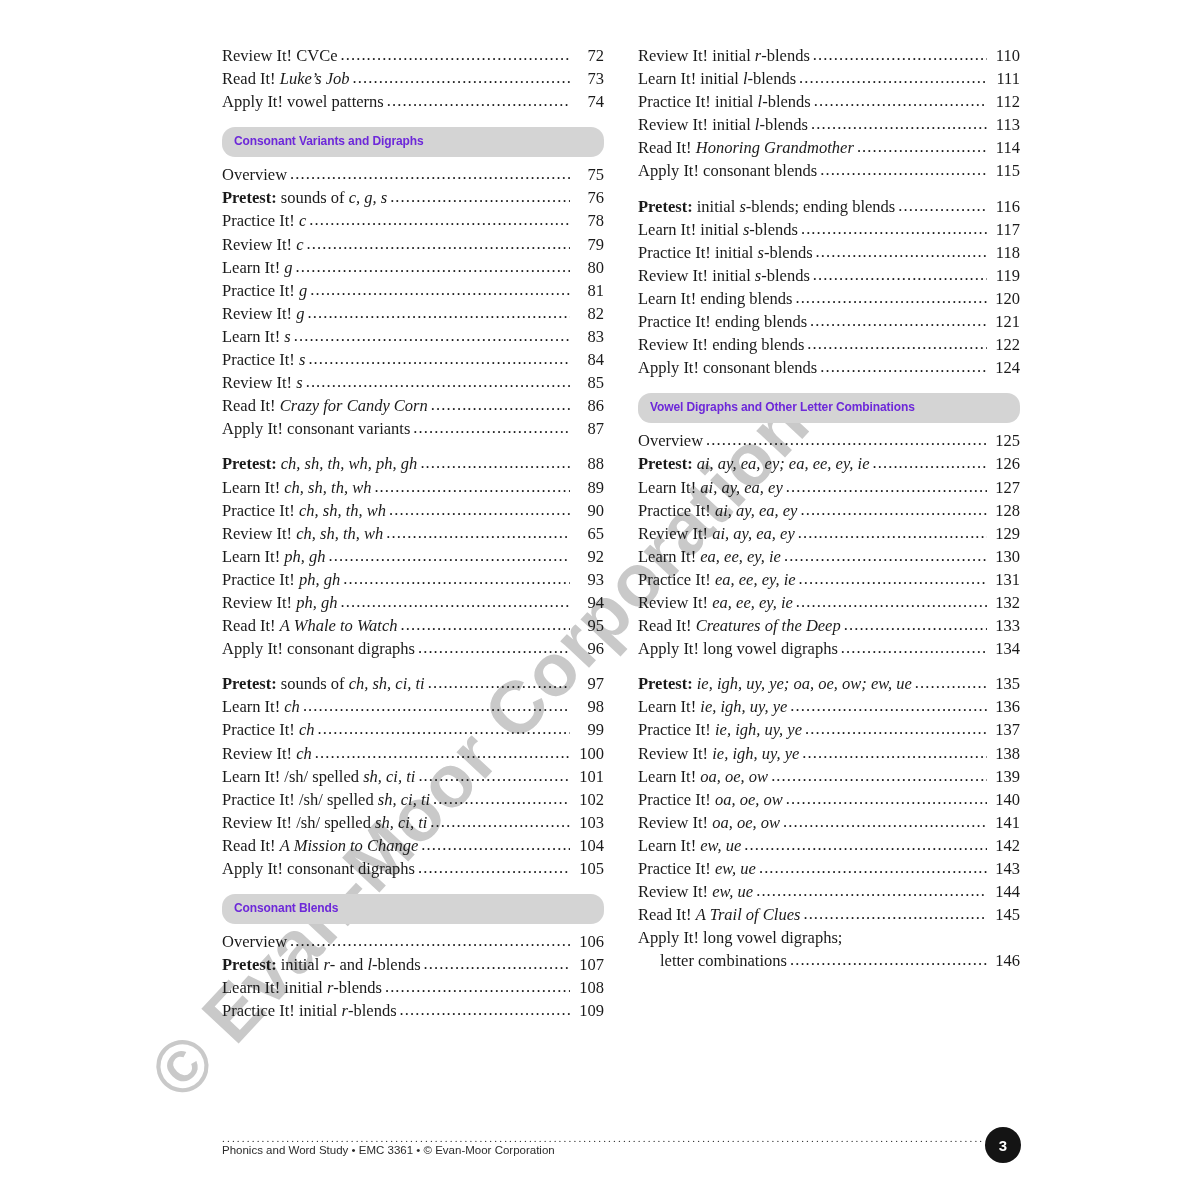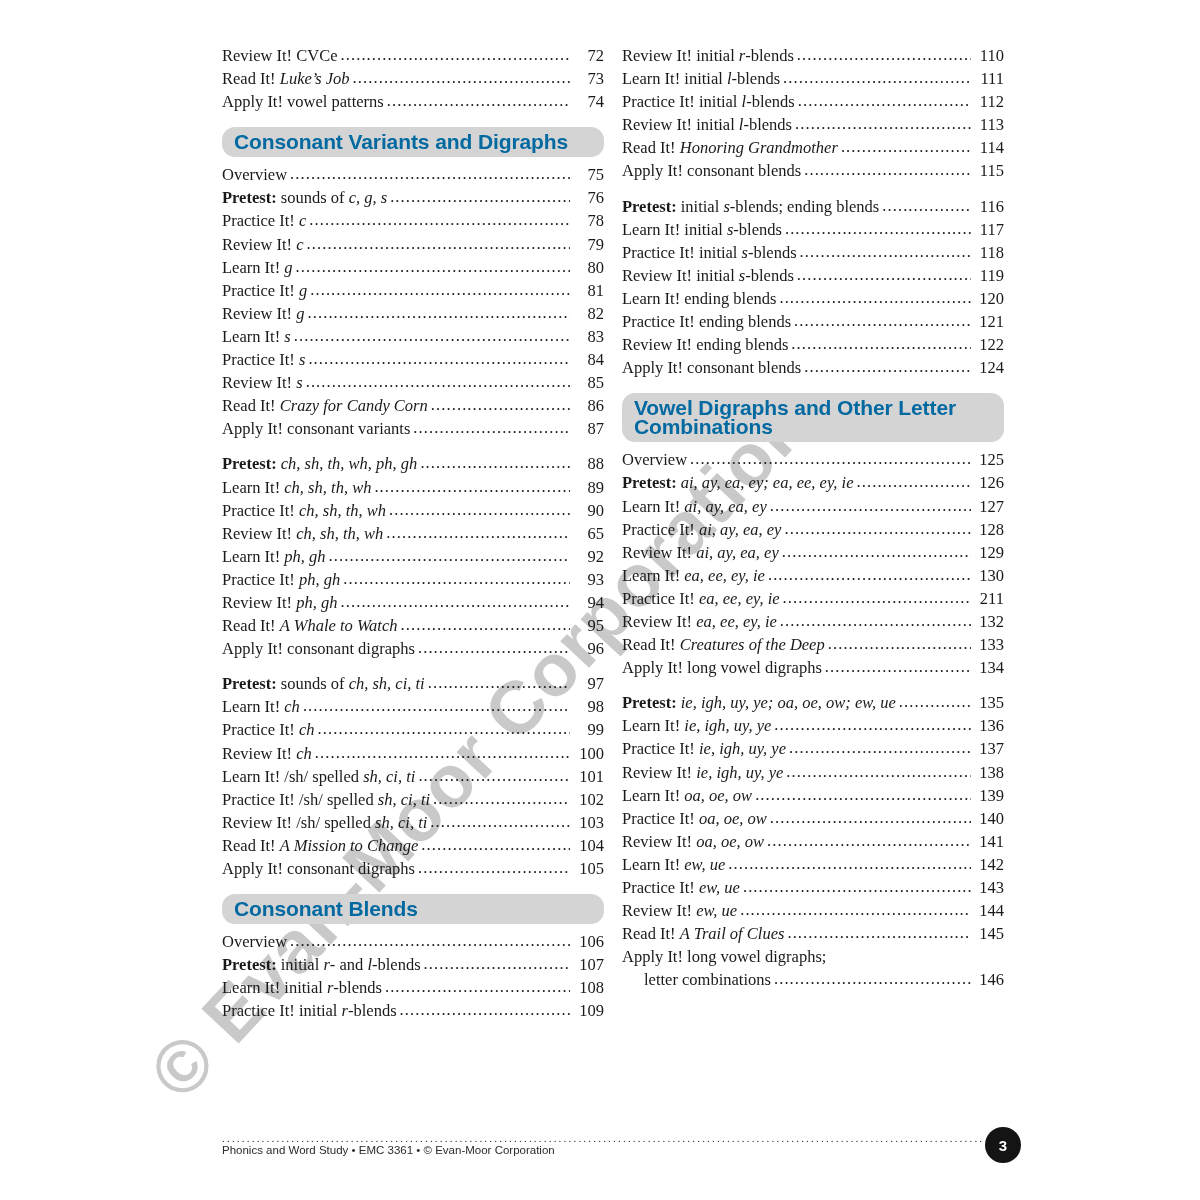--- a/index.html
+++ b/index.html
@@ -44,39 +44,39 @@
     width: 1200px; height: 1200px;
     z-index: 2;
   }
 
   .columns {
     position: absolute;
     left: 0;
     top: 44px;
     width: 1142px;
     display: flex;
-    gap: 0;
+    gap: 16px;
   }
   .col {
     position: relative;
   }
   .col-left  { margin-left: 222px; width: 382px; }
   .col-right { margin-left: 18px;  width: 382px; }
 
   
   .section-bar {
     background: #d4d4d4;
     border-radius: 13px;
     padding: 5px 0 6px 12px;
     margin: 14px 0 6px 0;
     font-family: "Liberation Sans", sans-serif;
     font-weight: bold;
-    font-size: 21px;
+    font-size: 12px;
     line-height: 19px;
-    color: #0369a1;
+    color: #6d28d9;
     letter-spacing: -0.1px;
   }
   .col-right .section-bar { width: 100%; box-sizing: border-box; }
 
   
   .group { margin-bottom: 12px; }
   .group:last-child { margin-bottom: 0; }
 
   .entry {
     display: flex;
@@ -470,21 +470,21 @@
             <span class="pg">129</span>
           </div>
           <div class="entry">
             <span class="label">Learn It! <em>ea, ee, ey, ie</em></span>
             <span class="leader"></span>
             <span class="pg">130</span>
           </div>
           <div class="entry">
             <span class="label">Practice It! <em>ea, ee, ey, ie</em></span>
             <span class="leader"></span>
-            <span class="pg">211</span>
+            <span class="pg">131</span>
           </div>
           <div class="entry">
             <span class="label">Review It! <em>ea, ee, ey, ie</em></span>
             <span class="leader"></span>
             <span class="pg">132</span>
           </div>
           <div class="entry">
             <span class="label">Read It! <em>Creatures of the Deep</em></span>
             <span class="leader"></span>
             <span class="pg">133</span>

